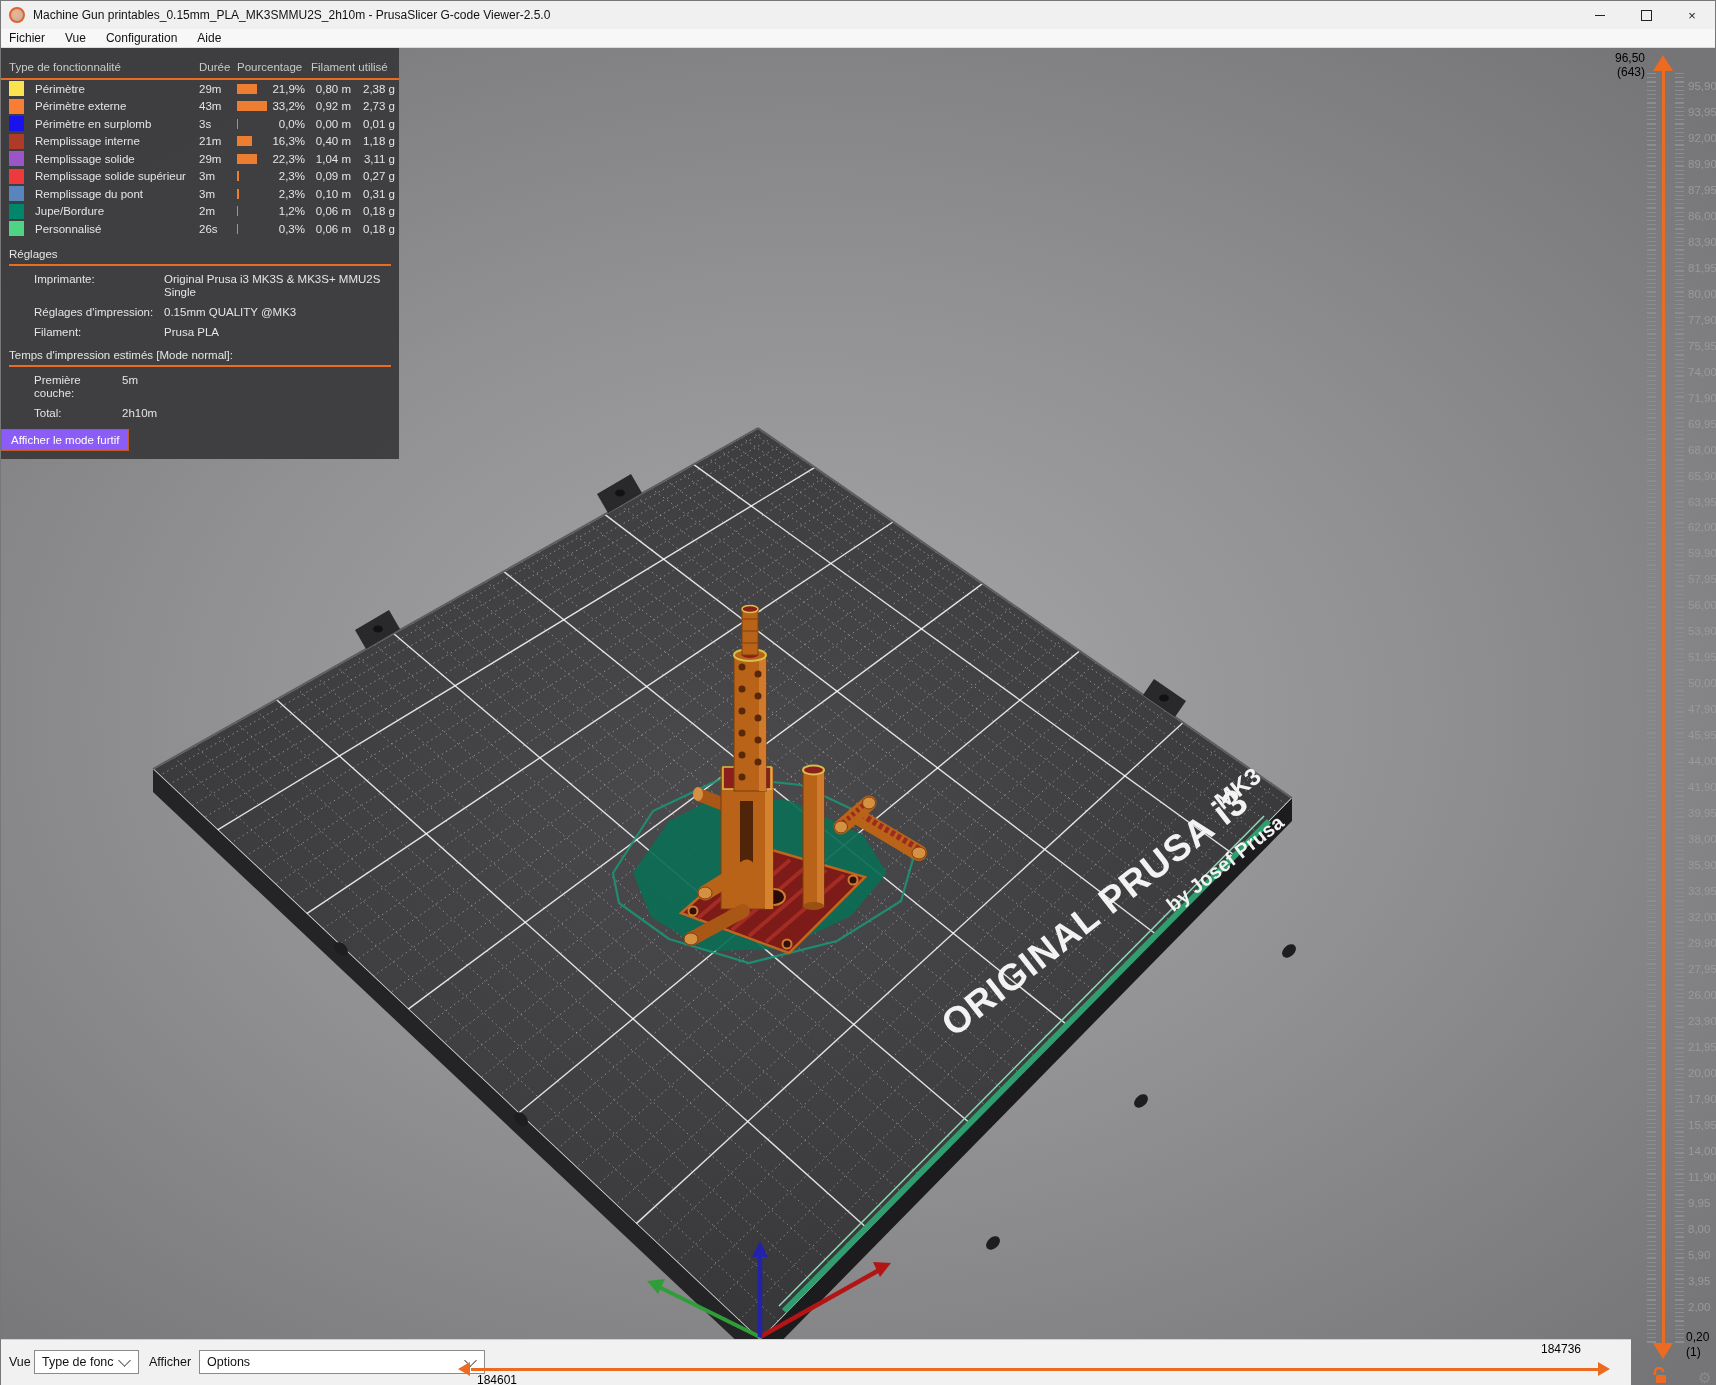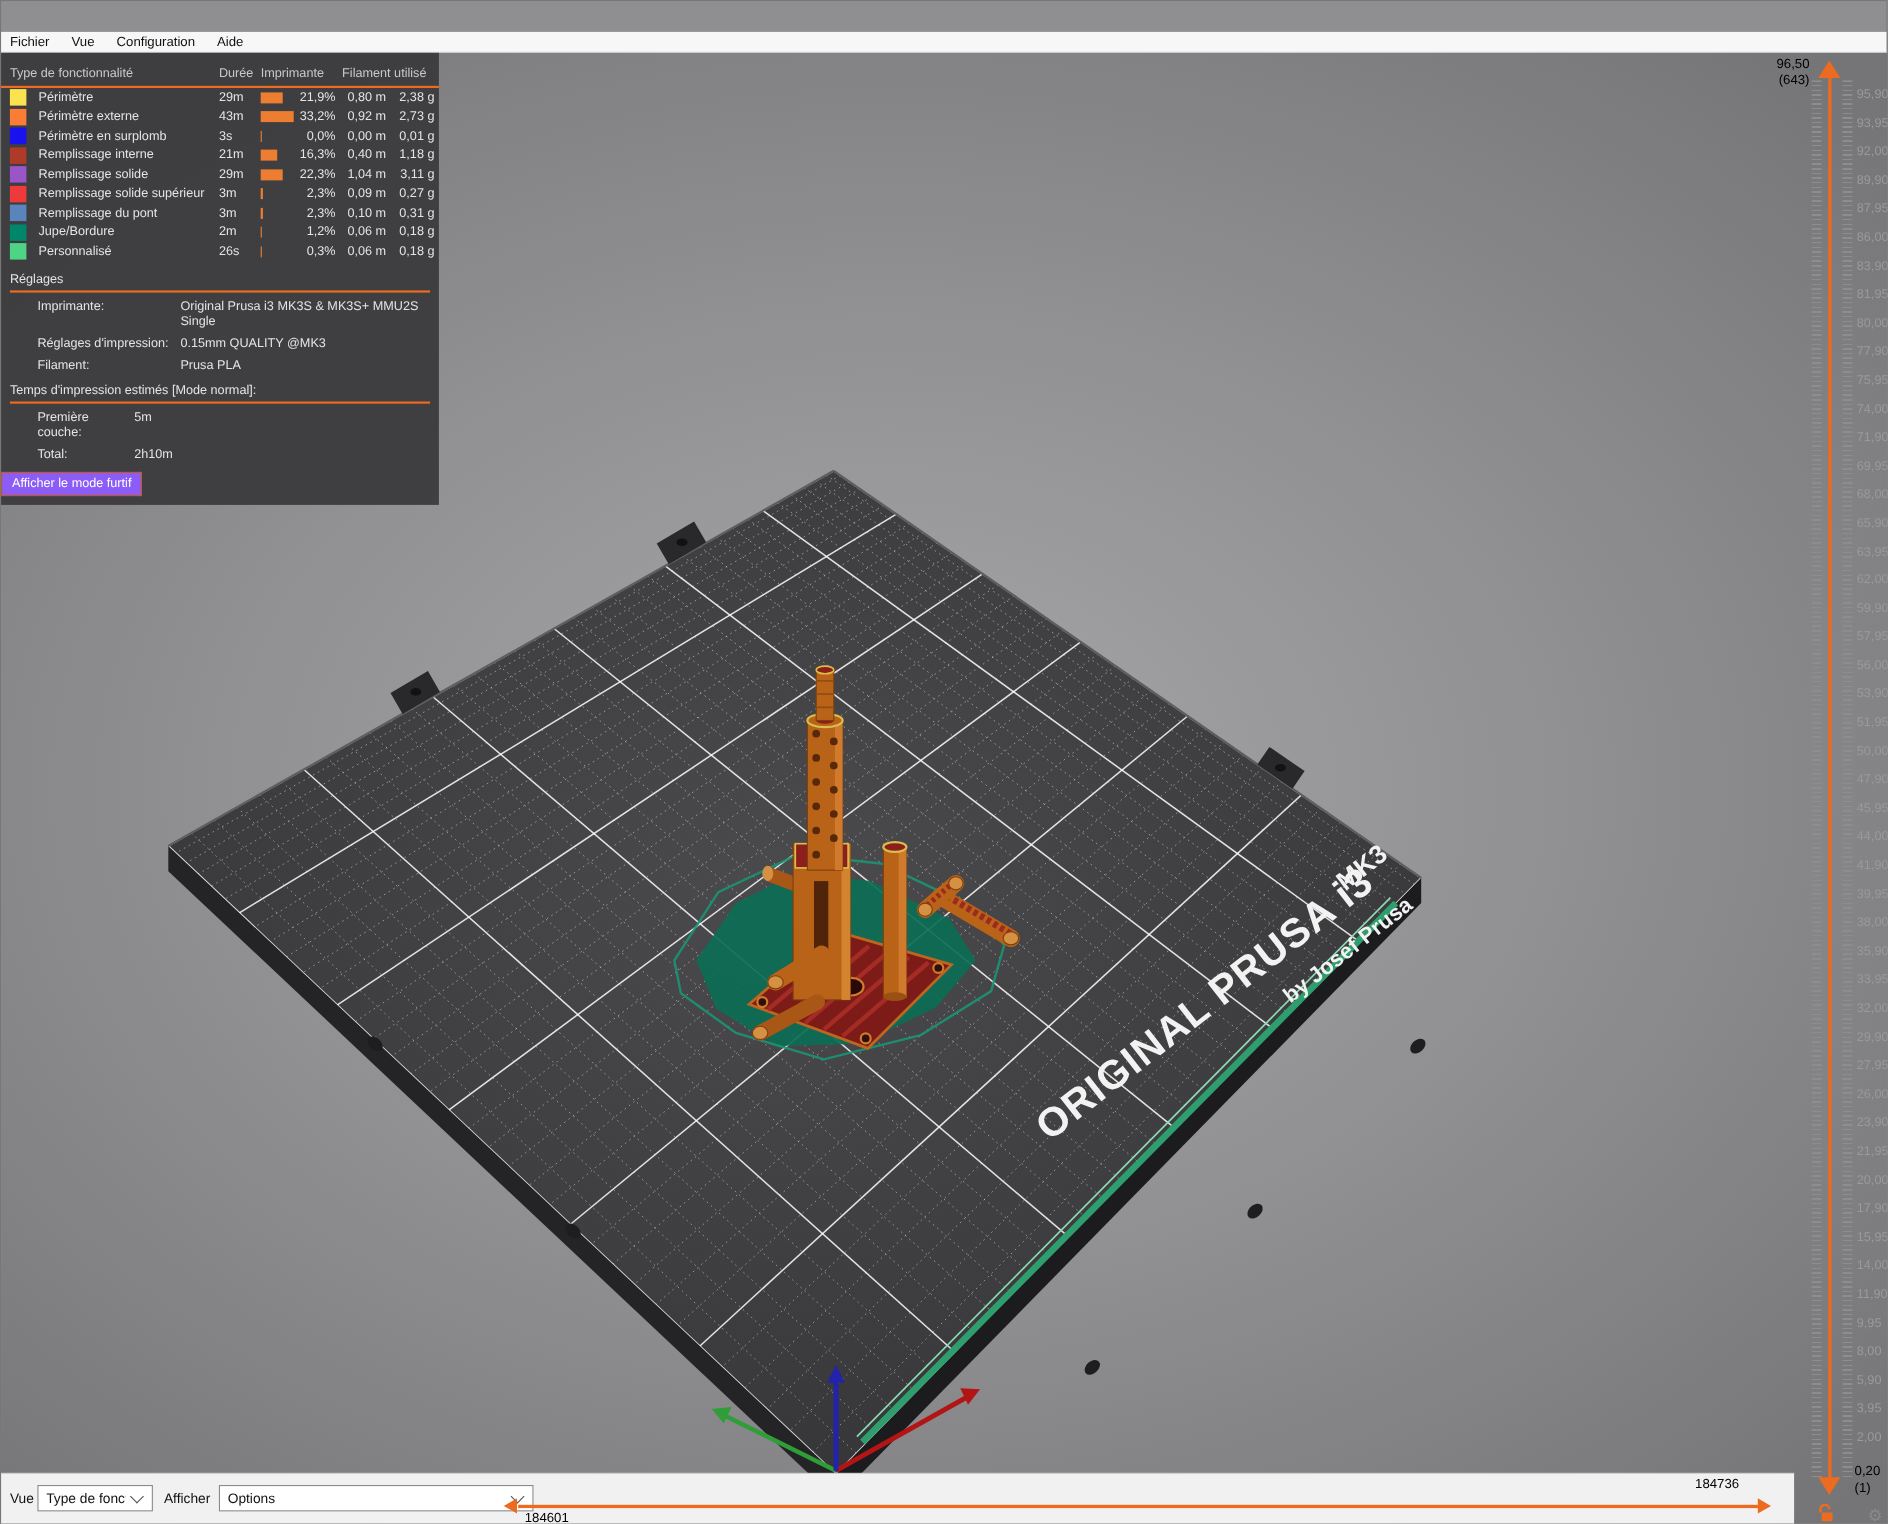--- a/index.html
+++ b/index.html
@@ -85,20 +85,35 @@
   .hs-arrow.left{left:457px;border-right:12px solid #ED6B21;}
   .hs-arrow.right{left:1597px;border-left:12px solid #ED6B21;}
   .hs-max{position:absolute;left:1540px;top:2px;width:60px;text-align:left;font-size:12px;color:#000;}
   .hs-min{position:absolute;left:476px;top:33px;font-size:12px;color:#000;}
 </style>
 </head>
 <body>
 
 <div class="win">
 
+  <div class="titlebar">
+    <div class="appicon"></div>
+    <div class="title-text">Machine Gun printables_0.15mm_PLA_MK3SMMU2S_2h10m - PrusaSlicer G-code Viewer-2.5.0</div>
+    <div class="wincontrols">
+      <div class="wbtn">
+          <span class="minline"></span>
+        </div>
+      <div class="wbtn">
+          <span class="maxbox"></span>
+        </div>
+      <div class="wbtn">
+          <span>×</span>
+        </div>
+    </div>
+  </div>
 
   <div class="menubar">
     <div class="menuitem">Fichier</div>
     <div class="menuitem">Vue</div>
     <div class="menuitem">Configuration</div>
     <div class="menuitem">Aide</div>
   </div>
 
   <div class="viewport">
 
@@ -305,21 +320,21 @@
         <polygon points="890,1262 872,1261 879,1276" fill="#b31515"></polygon>
         <line x1="759" y1="1336" x2="759" y2="1250" stroke="#2222aa" stroke-width="4.5"></line>
         <polygon points="759,1240 751,1256 767,1256" fill="#2222aa"></polygon>
       </g>
     </svg>
 
     <div class="legend">
       <div class="lgrid lheader">
         <div class="h-type">Type de fonctionnalité</div>
         <div class="h-dur">Durée</div>
-        <div class="h-pct">Imprimante</div>
+        <div class="h-pct">Pourcentage</div>
         <div class="h-fil">Filament utilisé</div>
       </div>
 
       <div>
 
       <div class="lgrid lrow">
           <div>
               <div class="swatch" style="background: rgb(251, 227, 80);"></div>
             </div>
           <div>Périmètre</div>

